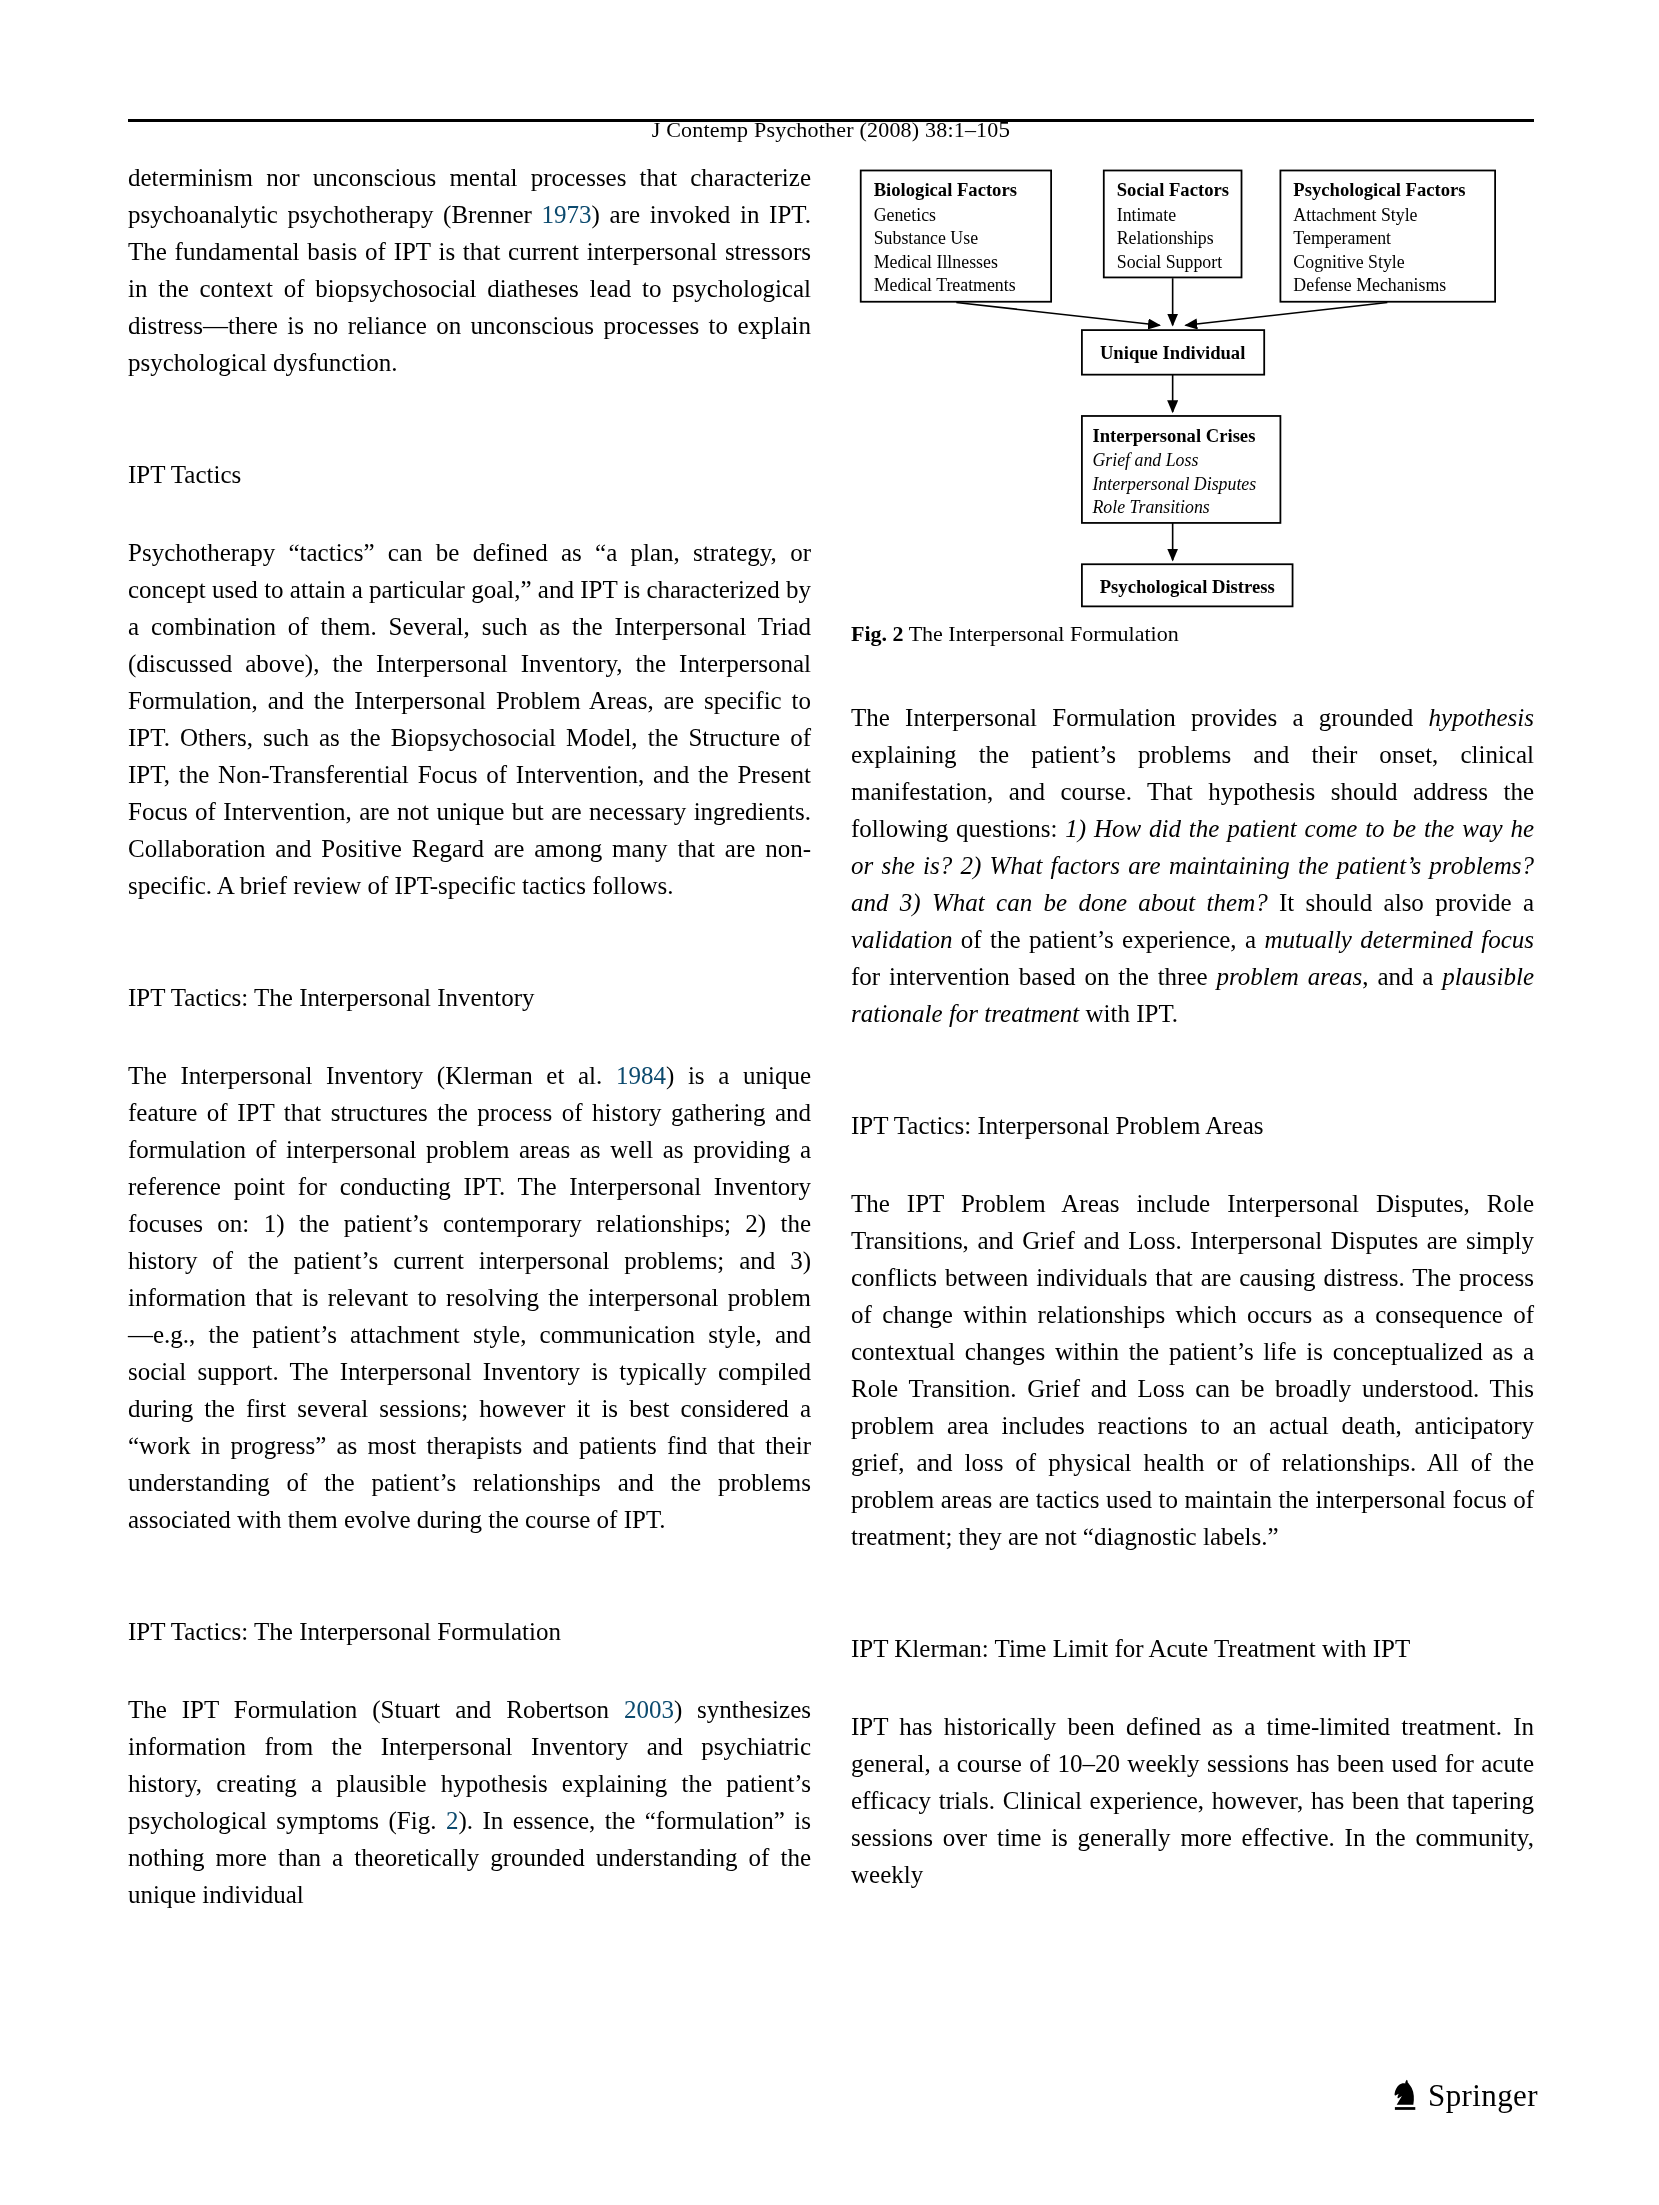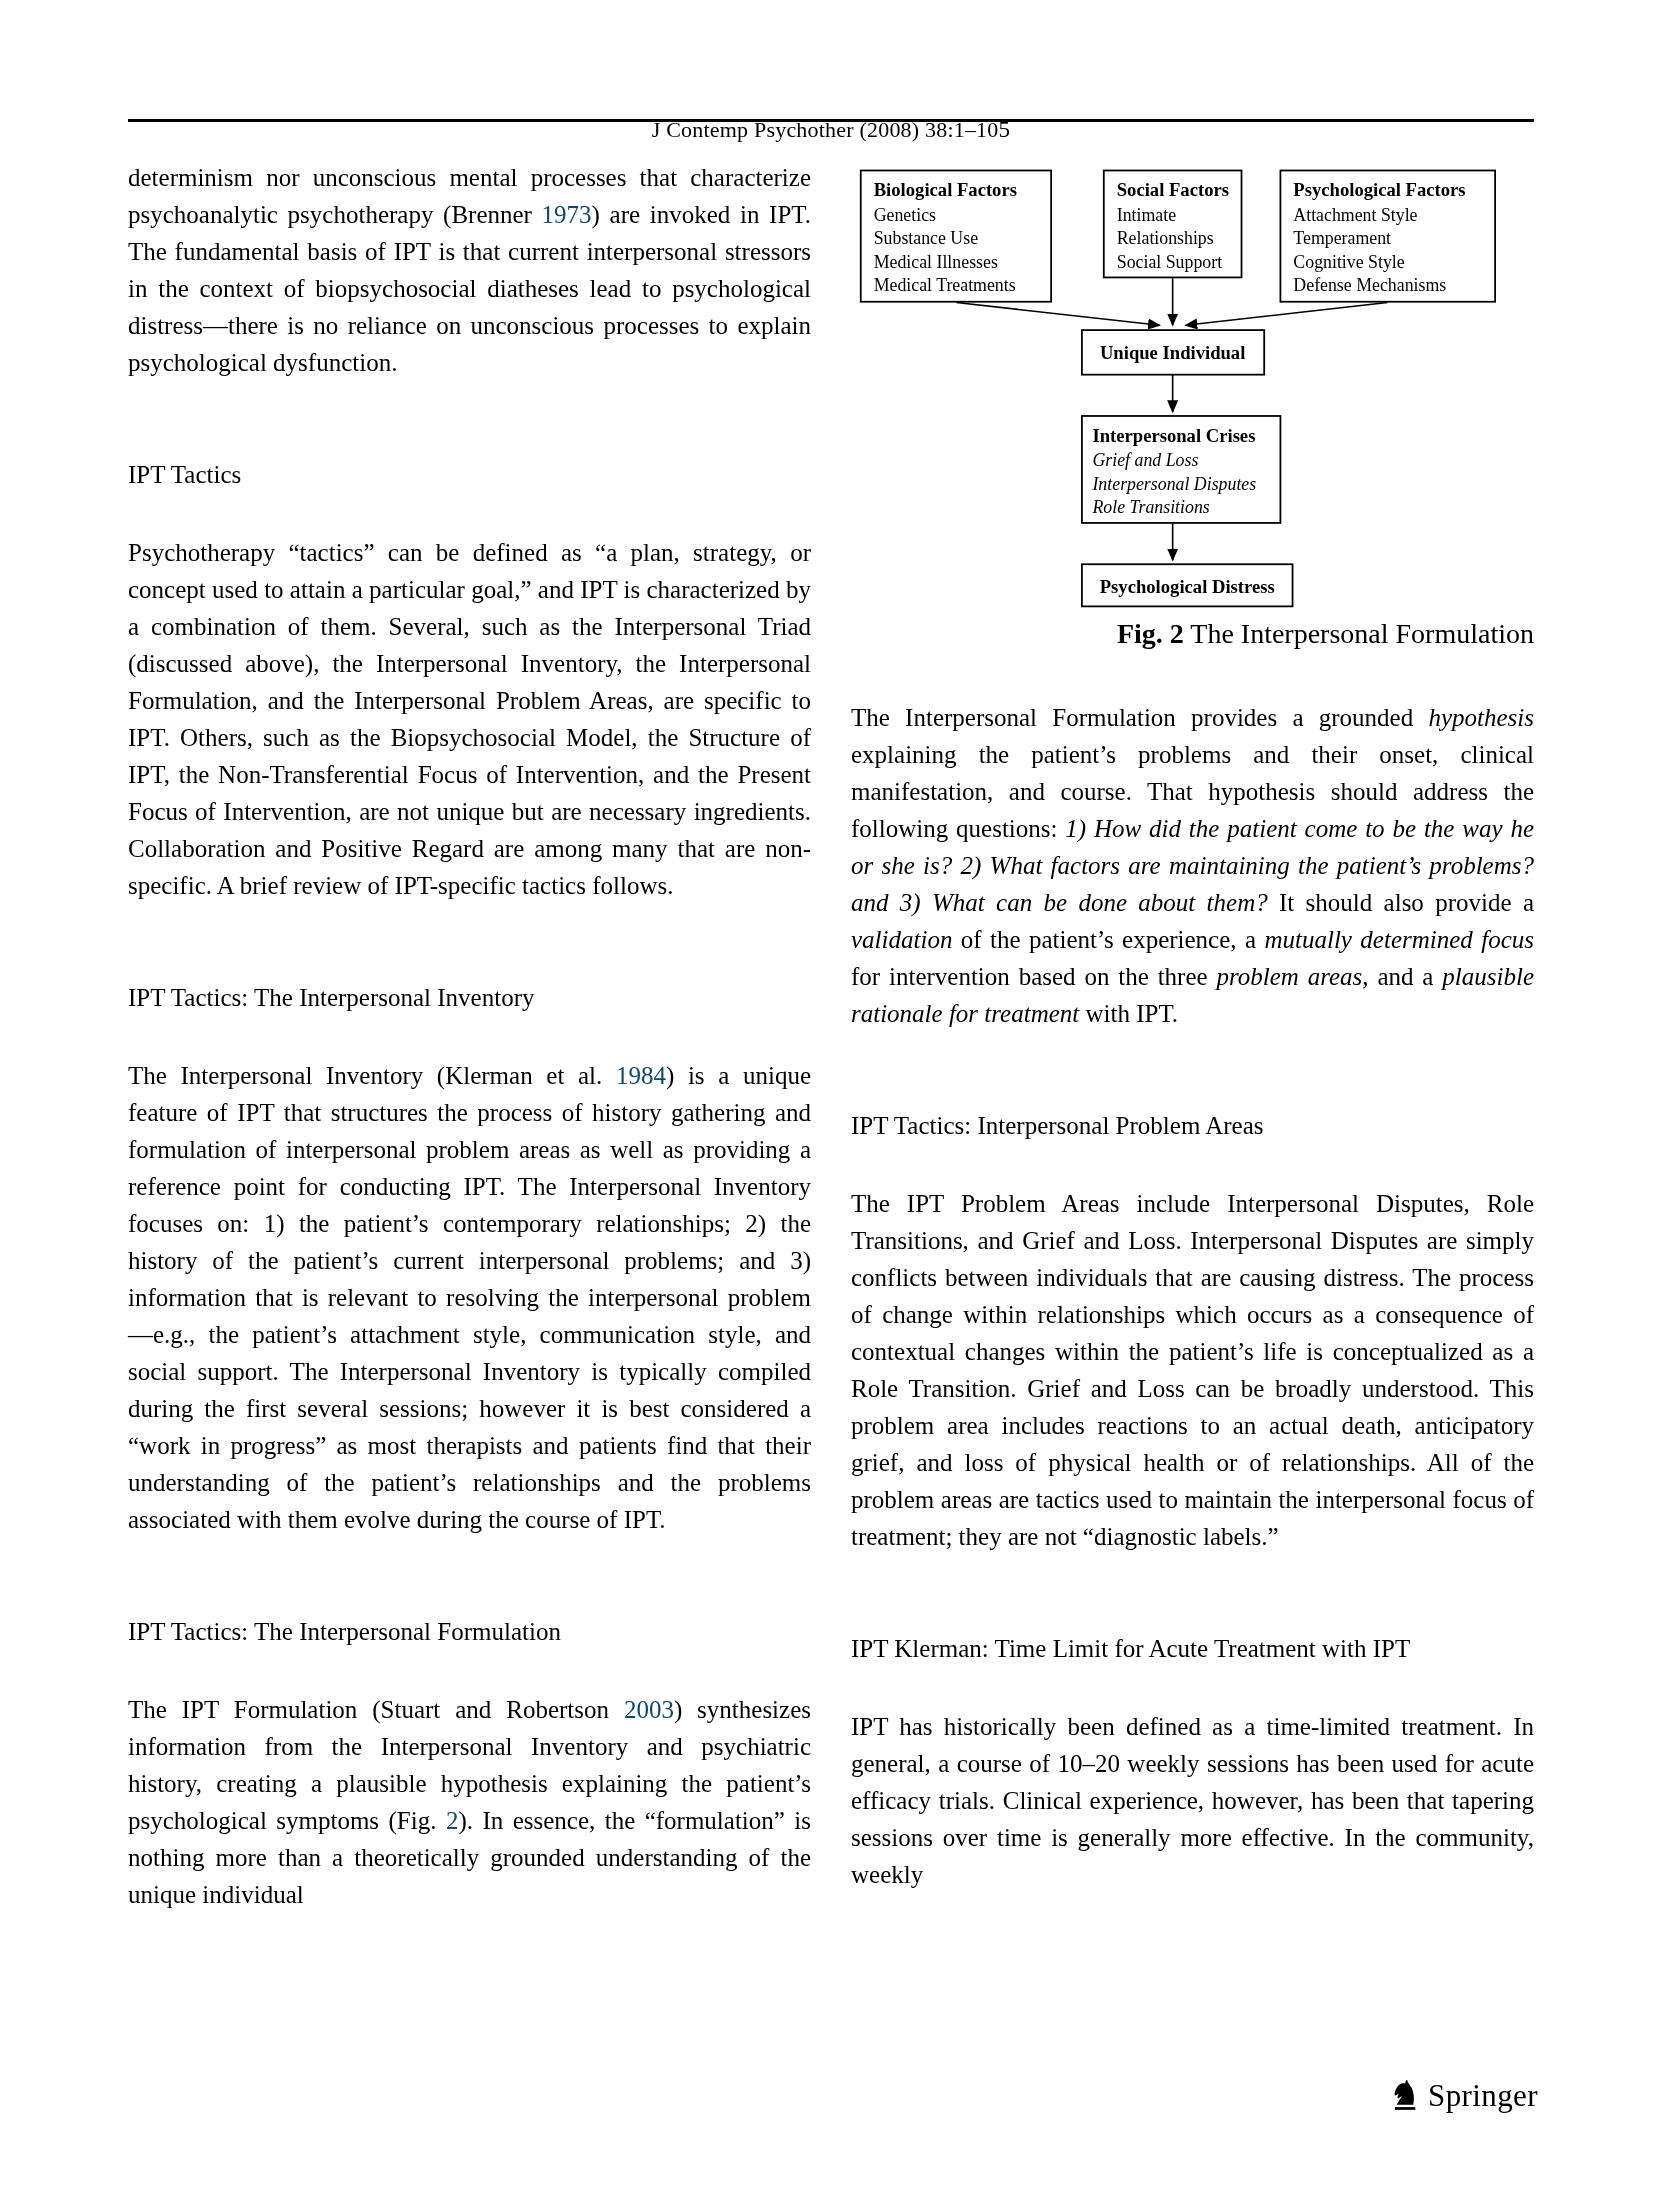--- a/index.html
+++ b/index.html
@@ -90,24 +90,23 @@
     position: relative;
     width: 683px;
     height: 454px;
   }
   .figure-canvas svg {
     position: absolute;
     left: 0;
     top: 0;
   }
   .fig-caption {
-    font-size: 28px;
+    font-size: 22px;
     line-height: 31px;
     margin-top: 4.9px;
-    text-align: right;
   }
   .fig-caption .fignum { font-weight: bold; }
 
   
   .springer {
     position: absolute;
     right: 122px;
     bottom: 91px;
     display: flex;
     align-items: center;

